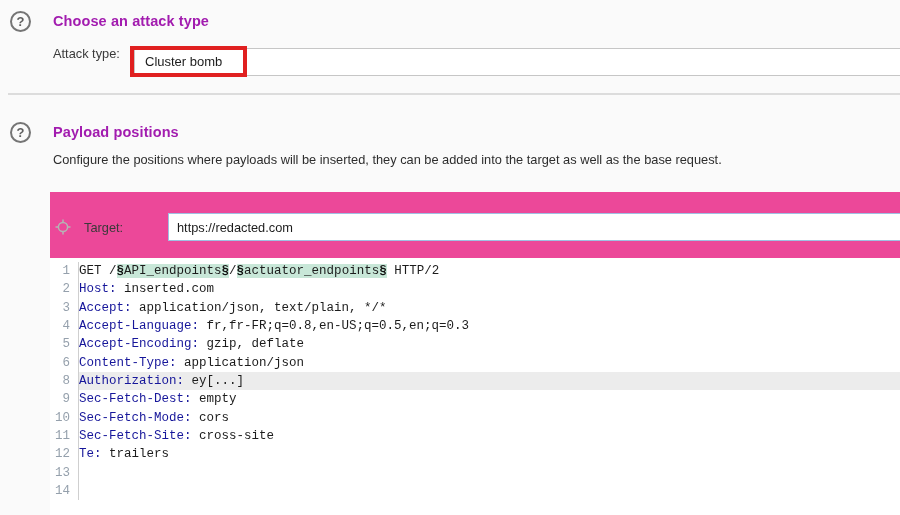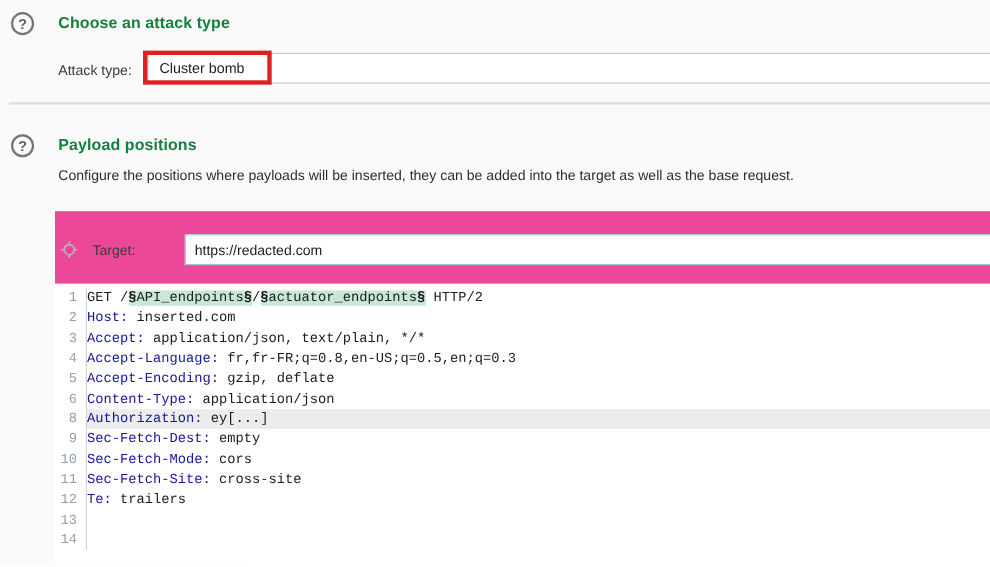--- a/index.html
+++ b/index.html
@@ -17,31 +17,31 @@
   
   .help-icon {
     position: absolute; width: 21px; height: 21px;
     border: 2px solid #757575; border-radius: 50%;
     color: #5e5e5e; font-size: 13px; font-weight: 700;
     display: flex; align-items: center; justify-content: center;
     background: transparent;
   }
   .section-title {
     position: absolute; left: 53px;
-    font-size: 14.5px; font-weight: 700; color: #15803d;
+    font-size: 14.5px; font-weight: 700; color: #a21caf;
     letter-spacing: 0.1px;
   }
   .section-desc {
     position: absolute; left: 53px; top: 152px;
     font-size: 12.8px; color: #2d2d2d;
   }
 
   
   .attack-label {
-    position: absolute; left: 53px; top: 56px;
+    position: absolute; left: 53px; top: 46px;
     font-size: 12.8px; color: #3a3a3a;
   }
   .attack-combo {
     position: absolute; left: 134px; top: 48px; right: 0; height: 28px;
     background: #ffffff;
     border-top: 1px solid #c6c6c6; border-bottom: 1px solid #c6c6c6;
     border-left: 1px solid #c6c6c6;
     font-size: 13px; color: #1c1c1c;
     line-height: 26px; padding-left: 10px;
   }

